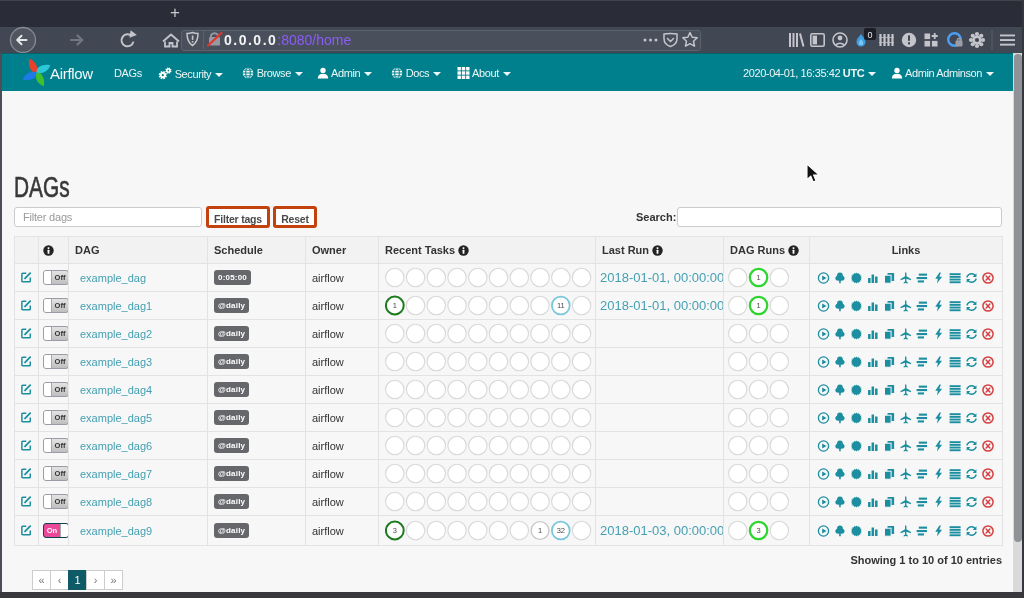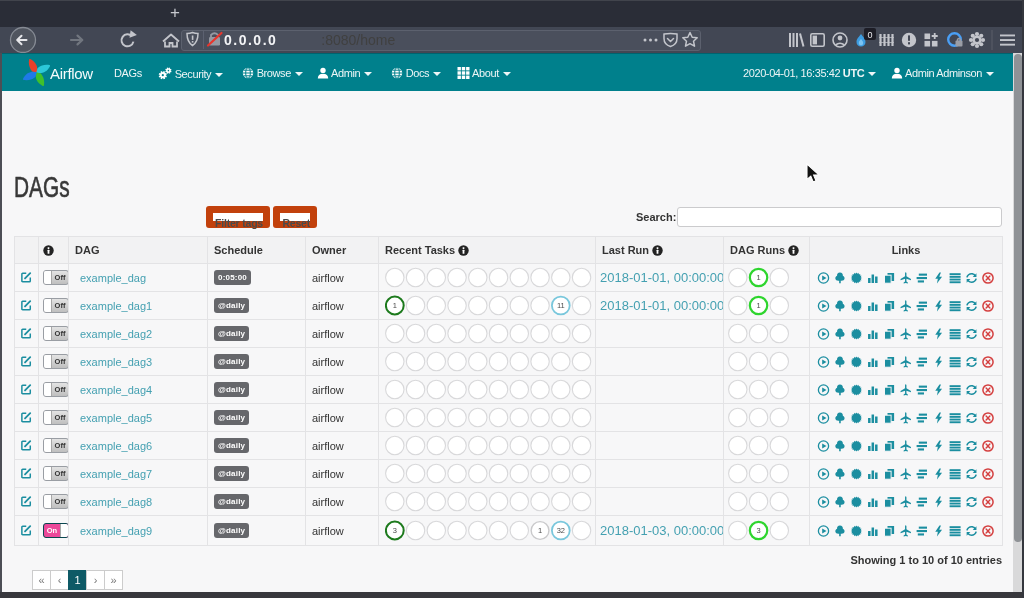--- a/index.html
+++ b/index.html
@@ -7,35 +7,35 @@
 
 #tabbar { position:absolute; left:0; top:0; width:1024px; height:27px; background:#2a2d37; border-top:1px solid #41444c; }
 #tab { position:absolute; left:0; top:0; width:166px; height:27px; background:#3e4350; }
 #tab .blue { position:absolute; left:0; top:0; width:166px; height:2px; background:#4aa1f7; }
 #tab .title { position:absolute; left:28px; top:8px; font-size:11px; letter-spacing:-0.3px; color:#edeef1; }
 #tab .close { position:absolute; left:144px; top:5px; font-size:14px; color:#c4c7cd; }
 #newtab { position:absolute; left:170px; top:3px; font-size:17px; color:#c7c9cf; font-weight:400; }
 #toolbar { position:absolute; left:0; top:27px; width:1024px; height:26px; background:#424754; }
 #urlbar { position:absolute; left:181px; top:29.5px; width:520px; height:21px; background:#4a4f5c; border:1px solid #5c616e; border-radius:3px; }
 #urltext { position:absolute; left:224px; top:32px; font-size:14px; letter-spacing:1.5px; color:#f3f4f6; font-weight:bold; }
-#urltext span { color:#404040; font-weight:normal; letter-spacing:0;margin-left:44px; }
+#urltext span { color:#8b5cf6; font-weight:normal; letter-spacing:0; }
 #chromesvg { position:absolute; left:0; top:0; }
 
 #navbar { position:absolute; left:0; top:53px; width:1013px; height:38px; background:#00808c; border-top:1px solid #00636e; }
 #navbar .brand { position:absolute; left:50px; top:11px; font-size:15px; letter-spacing:-0.3px; color:#f5fbfc; }
 .navitem { position:absolute; top:13px; font-size:11px; letter-spacing:-0.4px; color:#edf5f6; white-space:nowrap; }
 .caret { display:inline-block; width:0; height:0; border-left:4px solid transparent; border-right:4px solid transparent; border-top:4px solid #eef6f7; margin-left:4px; vertical-align:1.5px; }
 
 #alert { position:absolute; left:14px; top:104px; width:986px; height:56px; background:#fbf4dc; border:1px solid #eee3c3; border-radius:4px; color:#8a6d3b; font-size:11px; letter-spacing:-0.3px; padding:11px 14px; line-height:19.5px; }
 
 #h2 { position:absolute; left:14px; top:171px; font-size:29px; color:#383838; font-weight:400; -webkit-text-stroke:0.6px #383838; transform:scaleX(0.72); transform-origin:left; }
 .inpt { position:absolute; height:20px; background:#fff; border:1px solid #cbcbcd; border-radius:3px; font-size:11px; letter-spacing:-0.2px; color:#9a9a9a; padding-left:8px; line-height:18px; }
 #f-dags { left:14px; top:207px; width:188px; }
 #f-search { left:677px; top:207px; width:325px; }
-.btn { position:absolute; top:206px; height:22px; background:#fff; border:7px solid #c2410c; border-radius:3px; font-size:10.5px; letter-spacing:-0.2px; color:#4a4a4a; font-weight:bold; text-align:right; line-height:20px; }
+.btn { position:absolute; top:206px; height:22px; background:#fff; border:3px solid #c2410c; border-radius:3px; font-size:10.5px; letter-spacing:-0.2px; color:#4a4a4a; font-weight:bold; text-align:center; line-height:20px; }
 #b-tags { left:206px; width:64px; }
 #b-reset { left:273px; width:44px; }
 #lbl-search { position:absolute; left:636px; top:211px; font-size:11px; font-weight:bold; color:#333; }
 
 #tbl { position:absolute; left:14px; top:236px; width:988px; border-collapse:collapse; table-layout:fixed; font-size:11px; color:#333; }
 #tbl th, #tbl td { border:1px solid #e3e3e5; padding:0 0 0 6px; overflow:hidden; white-space:nowrap; }
 #tbl th { background:#f2f2f3; height:27px; font-size:11px; text-align:left; }
 #tbl td { height:28px; }
 #tbl tr.tall td { height:30px; }
 #tbl th.ctr, #tbl td.ctr { text-align:center; padding:0; }
@@ -209,20 +209,21 @@
     <div class="navitem" style="left:891px"><svg width="12" height="12" viewBox="0 0 12 12" style="vertical-align:-2px">
           <circle cx="6" cy="3.4" r="2.7" fill="#fff"></circle>
           <path d="M0.8 11.5 Q0.8 6.8 6 6.8 Q11.2 6.8 11.2 11.5 Z" fill="#fff"></path>
         </svg> Admin Adminson<span class="caret"></span></div>
   </div>
 
   <svg width="15" height="21" viewBox="0 0 15 21" style="position:absolute;left:806px;top:163px;z-index:50">
       <path d="M1 1 L1 16.5 L4.8 13.2 L7.2 19 L10 17.8 L7.6 12.1 L12.6 11.7 Z" fill="#111" stroke="#fff" stroke-width="1.1"></path>
     </svg>
   <div id="h2">DAGs</div>
+  <div class="inpt" id="f-dags">Filter dags</div>
   <div class="btn" id="b-tags">Filter tags</div>
   <div class="btn" id="b-reset">Reset</div>
   <div id="lbl-search">Search:</div>
   <div class="inpt" id="f-search"></div>
 
   <table id="tbl">
   <colgroup>
         <col style="width:24px">
         <col style="width:30px">
         <col style="width:139px">

